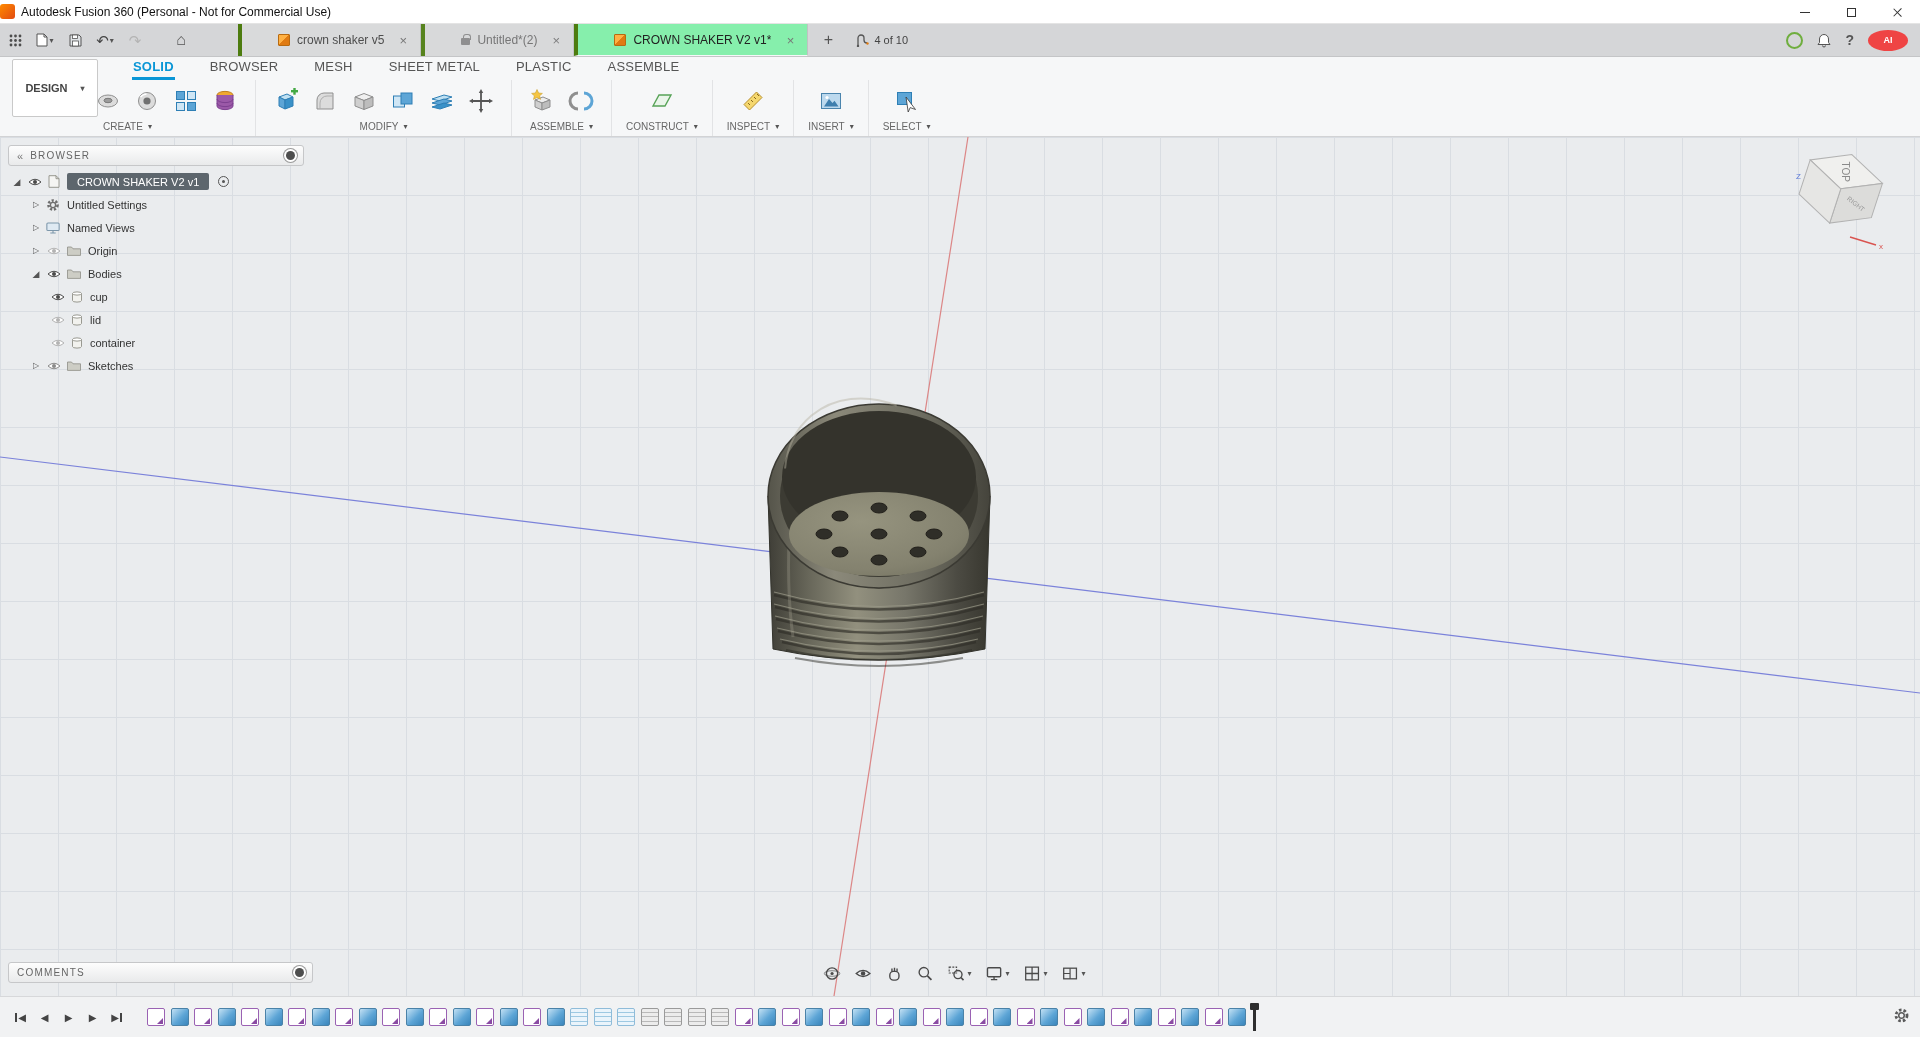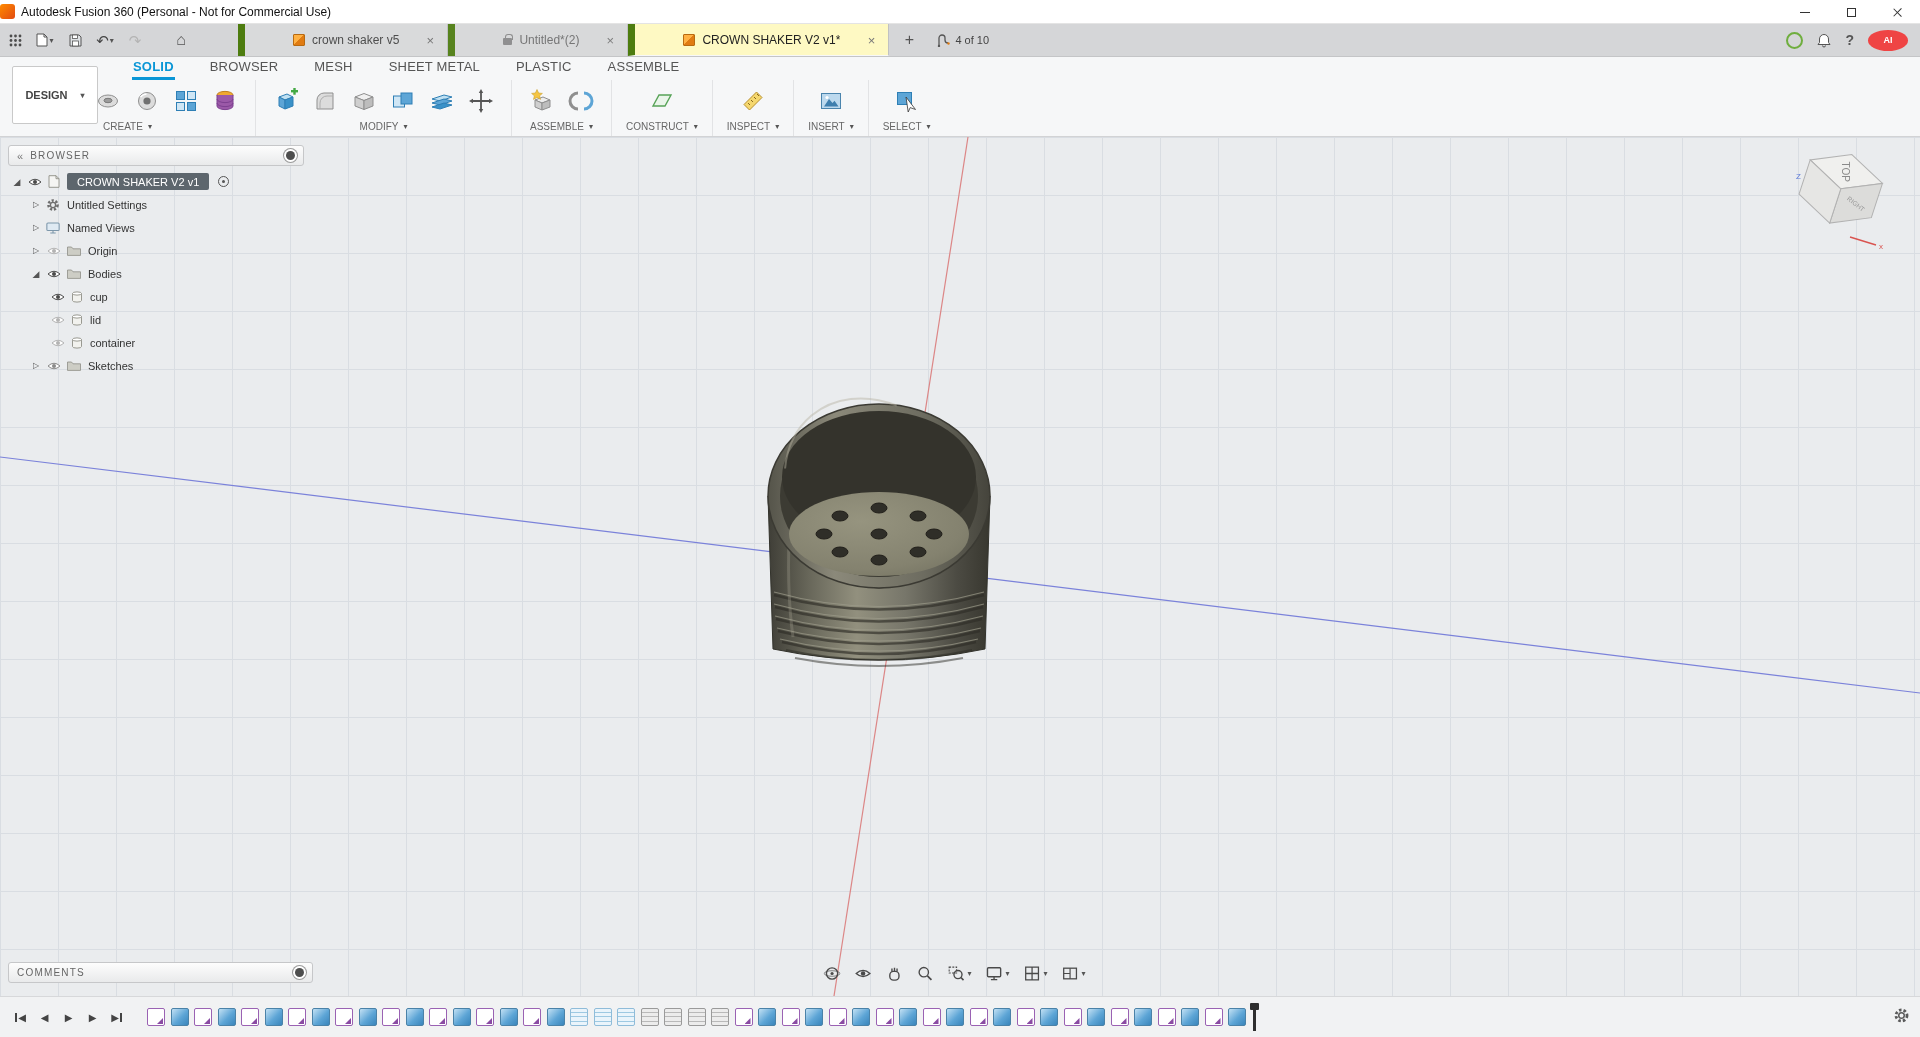--- a/index.html
+++ b/index.html
@@ -20,38 +20,38 @@
 .glyph-close::after{transform:rotate(-45deg)}
 
 
 .tabbar{position:absolute;top:24px;left:0;right:0;height:33px;background:#d5d6d8;display:flex;align-items:center;border-bottom:1px solid #c4c5c7}
 .qbtn{width:26px;height:26px;display:flex;align-items:center;justify-content:center;color:#4d4d4d;margin:0 2px}
 .caret{font-size:8px;color:#555;margin-left:1px}
 .undo{font-size:15px;color:#444;line-height:1}
 .redo{font-size:15px;color:#b4b4b4;line-height:1}
 .home{font-size:16px;color:#555;margin-left:18px}
 .doctabs{display:flex;height:100%;margin-left:42px}
-.dtab{position:relative;height:100%;display:flex;align-items:center;justify-content:center;gap:7px;border-left:7px solid #4d7c0f;border-right:1px solid #c0c1c3;background:#d9dadb;padding:0 48px}
+.dtab{position:relative;height:100%;display:flex;align-items:center;justify-content:center;gap:7px;border-left:4px solid #4d7c0f;border-right:1px solid #c0c1c3;background:#d9dadb;padding:0 36px}
 .dtab .dlabel{font-size:12px;color:#4e4e4e;max-width:330px;white-space:nowrap;overflow:hidden}
-.dtab.active{background:#fef9c3;border-bottom:1px solid #f6f7f8}
+.dtab.active{background:#86efac;border-bottom:1px solid #f6f7f8}
 .dtab.active .dlabel{color:#222}
 .dclose{position:absolute;right:9px;top:50%;transform:translateY(-50%);font-size:13px;color:#777;width:16px;text-align:center}
 .cubeicon{width:12px;height:12px;background:linear-gradient(135deg,#ffb143 45%,#e07b12 46%);border:1px solid #b86a10;border-radius:1px}
 .lockicon{position:relative;width:9px;height:7px;background:#8a8a8a;border-radius:1px;margin-top:3px}
 .lockicon::before{content:"";position:absolute;left:1.5px;top:-4px;width:6px;height:5px;border:1.4px solid #8a8a8a;border-bottom:none;border-radius:3px 3px 0 0}
 .newtab{width:24px;height:24px;display:flex;align-items:center;justify-content:center;font-size:16px;color:#555;margin-left:8px}
 .jobstatus{display:flex;align-items:center;gap:5px;margin-left:16px;color:#444;font-size:11px}
 .rightutils{margin-left:auto;display:flex;align-items:center;gap:14px;padding-right:12px}
 .ucircle{width:17px;height:17px;border:2px solid #6fae3e;border-radius:50%}
 .qmark{font-size:14px;color:#555;font-weight:bold}
 .aibadge{width:40px;height:21px;border-radius:50%;background:#ef4444;color:#fff;font-size:9px;font-weight:bold;display:flex;align-items:center;justify-content:center}
 
 
 .ribbon{position:absolute;top:57px;left:0;right:0;height:80px;background:#f6f7f8;border-bottom:1px solid #d2d3d5}
-.designbox{position:absolute;left:12px;top:9px;width:86px;height:58px;background:#fff;border:1px solid #c9c9c9;border-radius:2px;display:flex;align-items:center;justify-content:center;gap:12px;font-size:11px;font-weight:bold;color:#444}
+.designbox{position:absolute;left:12px;top:2px;width:86px;height:58px;background:#fff;border:1px solid #c9c9c9;border-radius:2px;display:flex;align-items:center;justify-content:center;gap:12px;font-size:11px;font-weight:bold;color:#444}
 .rtabs{display:flex;gap:34px;padding-left:132px;height:23px;align-items:flex-end}
 .rtab{font-size:13px;color:#555;padding:2px 1px 3px;border-bottom:3px solid transparent;letter-spacing:.2px}
 .rtab.active{color:#0a96d6;border-bottom-color:#0a96d6;font-weight:bold}
 .rtools{display:flex;height:56px}
 .rgroup{display:flex;flex-direction:column;align-items:center;justify-content:flex-start;padding:2px 14px 0;border-right:1px solid #e2e3e5}
 .ricons{display:flex;gap:7px;align-items:center;height:38px}
 .ticon{width:32px;height:32px;display:flex;align-items:center;justify-content:center;border-radius:2px}
 .glabel{display:flex;align-items:center;gap:4px;font-size:10px;color:#666;margin-top:1px}
 
 

